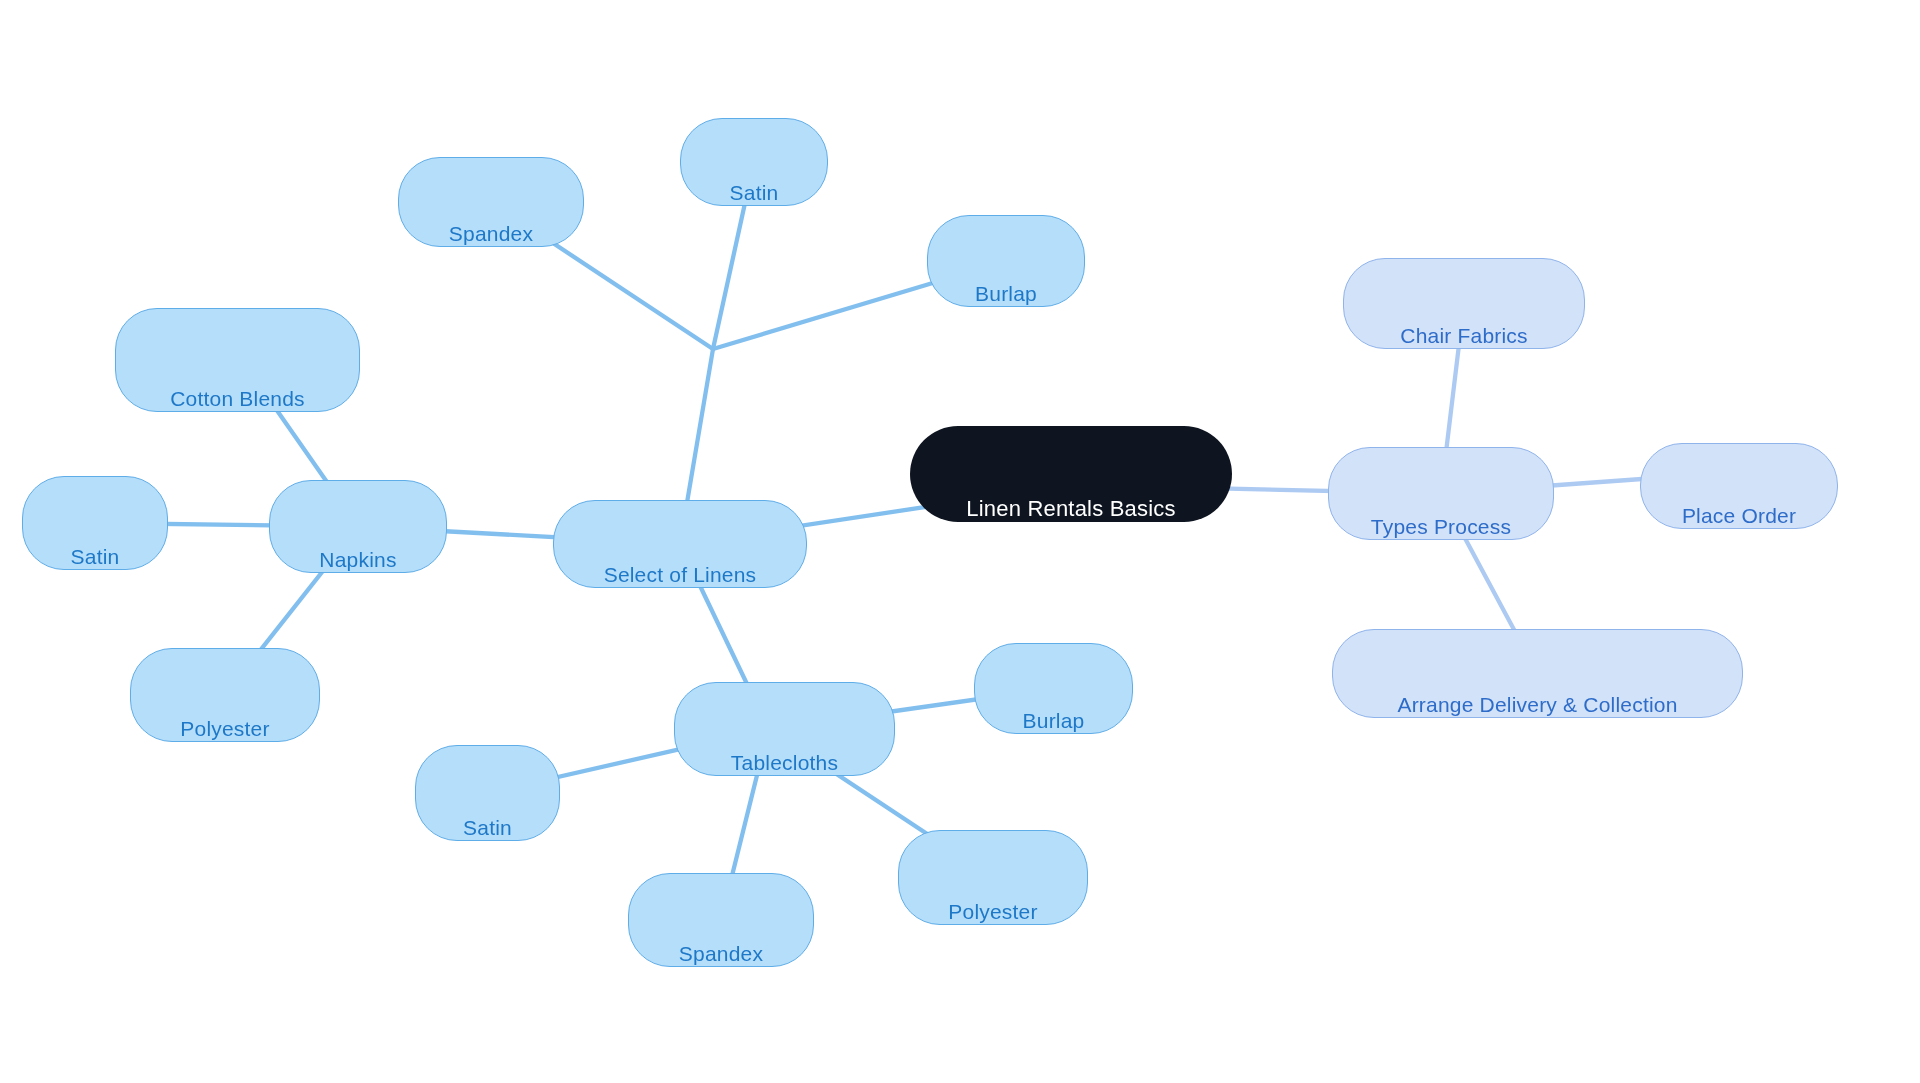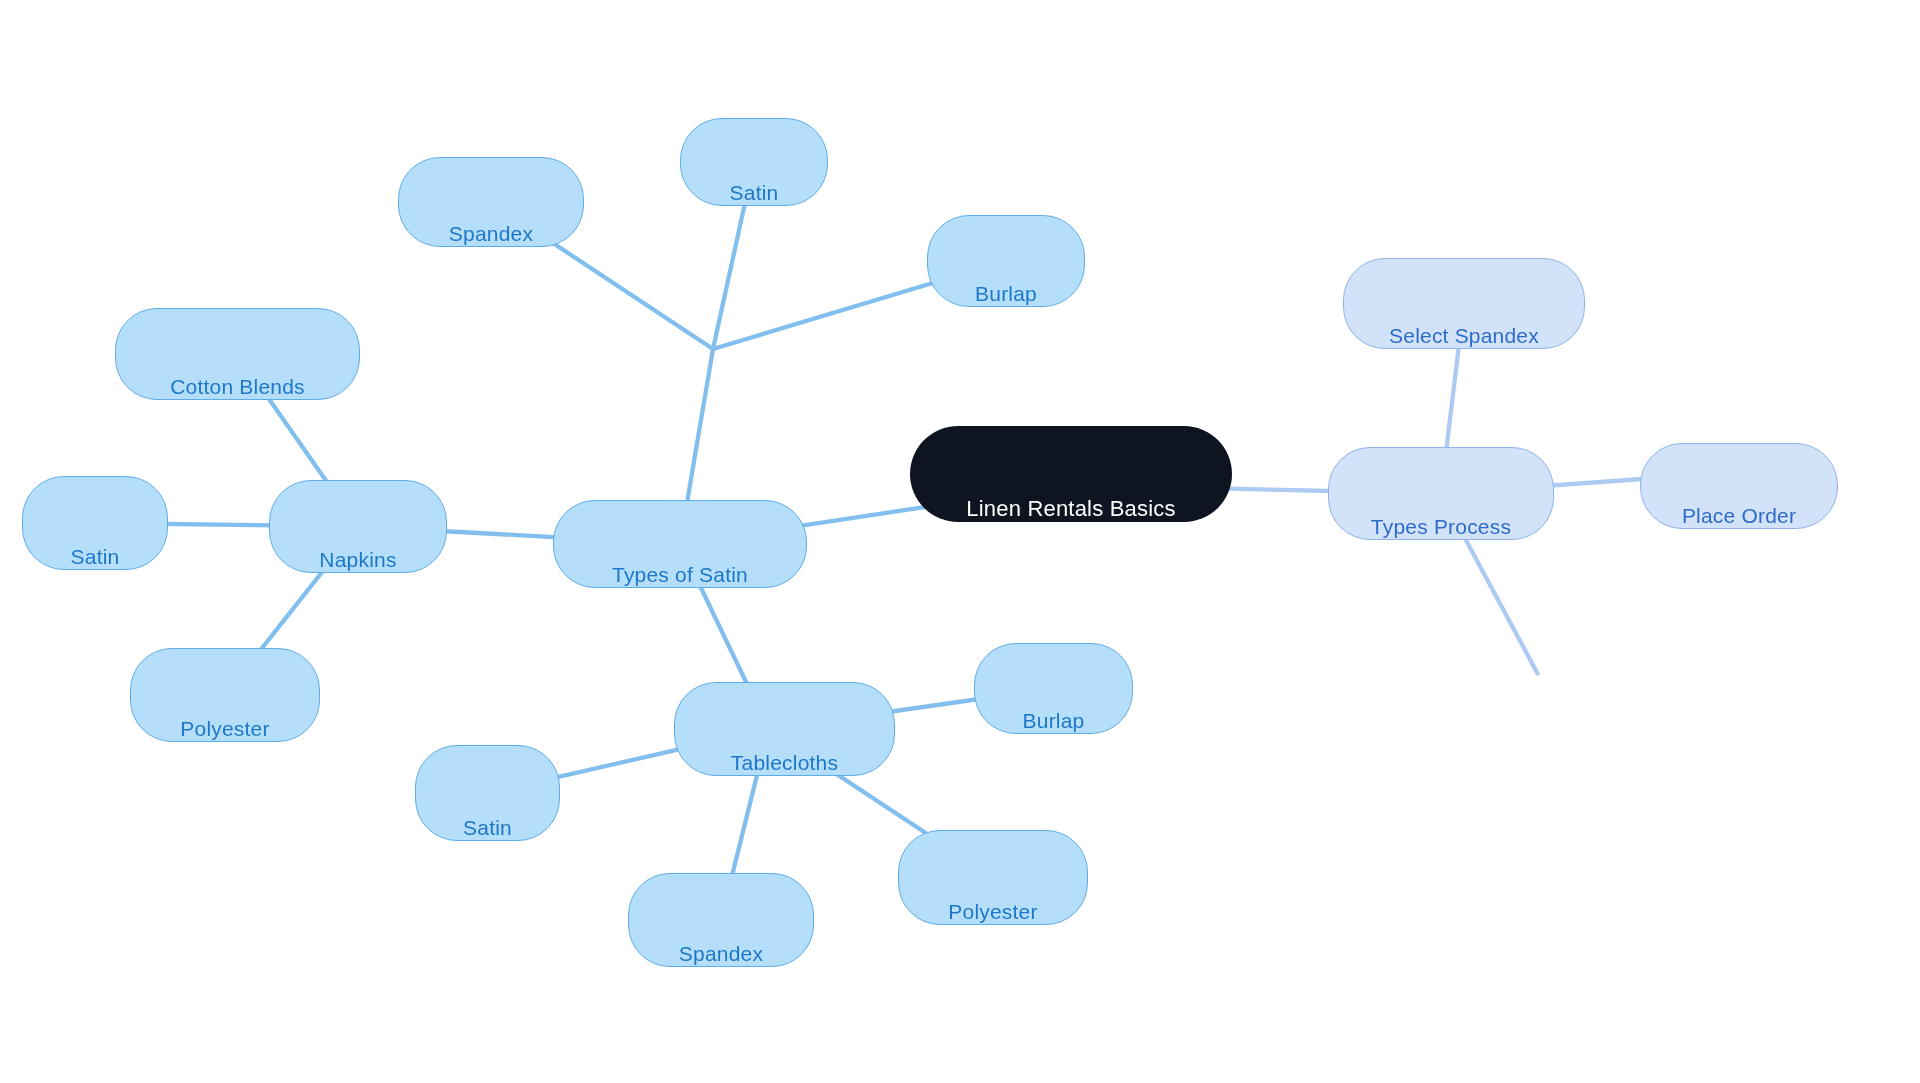--- a/index.html
+++ b/index.html
@@ -78,41 +78,41 @@
       <line x1="1441" y1="493.5" x2="1464" y2="303.5" stroke="#ADCAF3" stroke-width="4.3" stroke-linecap="round"></line>
       <line x1="1441" y1="493.5" x2="1739" y2="472" stroke="#ADCAF3" stroke-width="4.3" stroke-linecap="round"></line>
       <line x1="1441" y1="493.5" x2="1537.5" y2="673.5" stroke="#ADCAF3" stroke-width="4.3" stroke-linecap="round"></line>
     </svg>
 
   <div class="node central" style="left:910px;top:426px;width:322px;height:96px">
     <span>Linen Rentals Basics</span>
   </div>
 
   <div class="node left" style="left:553px;top:500px;width:254px;height:88px">
-    <span>Types of Satin</span>
+    <span>Select of Linens</span>
   </div>
 
 
   <div class="node left" style="left:398px;top:157px;width:186px;height:90px">
     <span>Spandex</span>
   </div>
 
   <div class="node left" style="left:680px;top:118px;width:148px;height:88px">
     <span>Satin</span>
   </div>
 
   <div class="node left" style="left:927px;top:215px;width:158px;height:92px">
     <span>Burlap</span>
   </div>
 
   <div class="node left" style="left:269px;top:480px;width:178px;height:93px">
     <span>Napkins</span>
   </div>
 
-  <div class="node left" style="left:115px;top:308px;width:245px;height:92px">
+  <div class="node left" style="left:115px;top:308px;width:245px;height:104px">
     <span>Cotton Blends</span>
   </div>
 
   <div class="node left" style="left:22px;top:476px;width:146px;height:94px">
     <span>Satin</span>
   </div>
 
   <div class="node left" style="left:130px;top:648px;width:190px;height:94px">
     <span>Polyester</span>
   </div>
@@ -135,21 +135,24 @@
 
   <div class="node left" style="left:898px;top:830px;width:190px;height:95px">
     <span>Polyester</span>
   </div>
 
   <div class="node right" style="left:1328px;top:447px;width:226px;height:93px">
     <span>Types Process</span>
   </div>
 
   <div class="node right" style="left:1343px;top:258px;width:242px;height:91px">
-    <span>Select Spandex</span>
+    <span>Chair Fabrics</span>
   </div>
 
   <div class="node right" style="left:1640px;top:443px;width:198px;height:86px">
     <span>Place Order</span>
   </div>
 
+  <div class="node right" style="left:1332px;top:629px;width:411px;height:89px">
+    <span>Arrange Delivery &amp; Collection</span>
+  </div>
 
 </div>
 
 </body></html>

